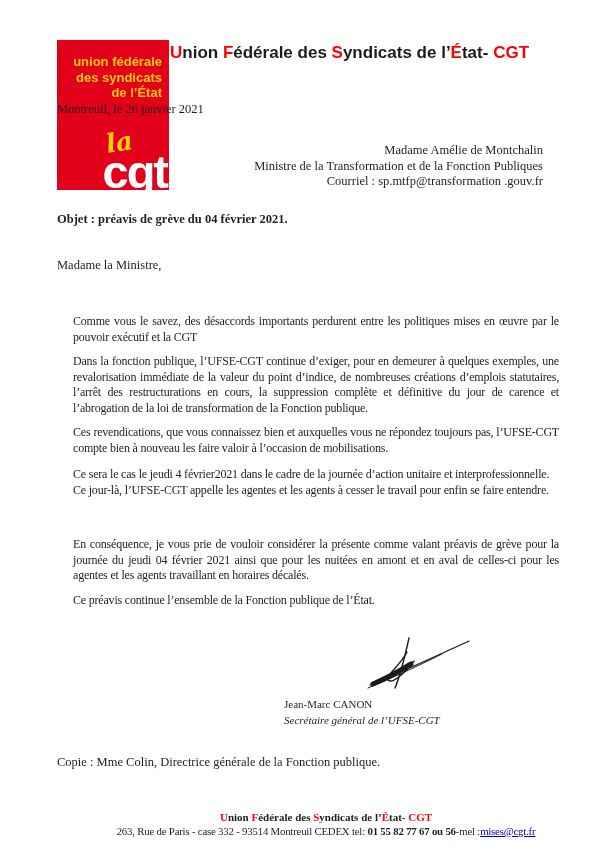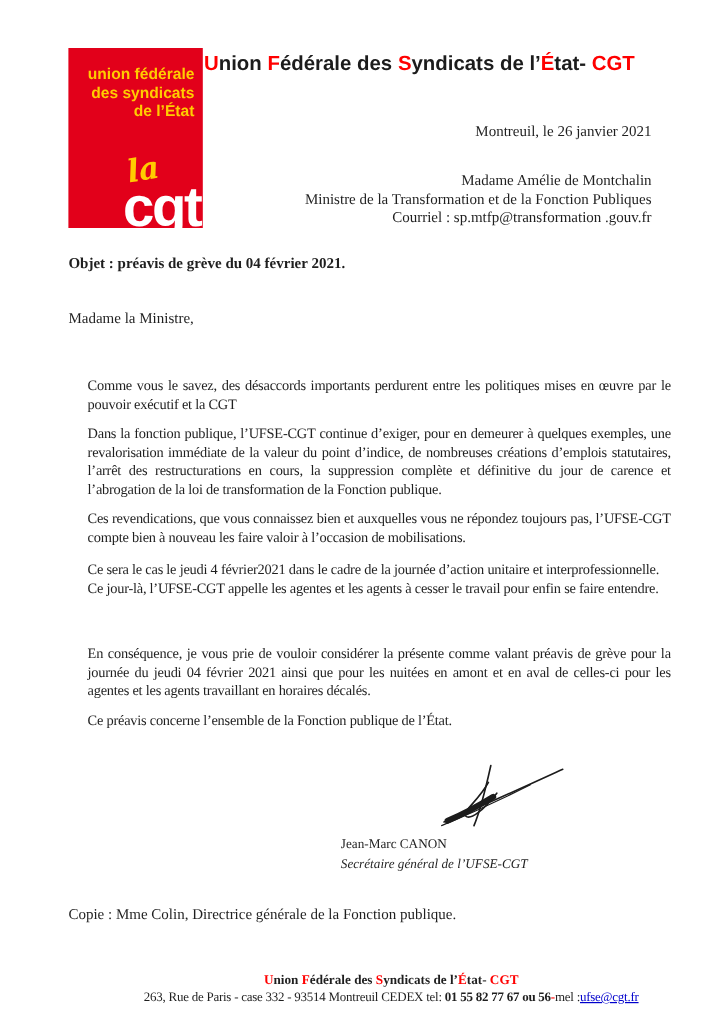--- a/index.html
+++ b/index.html
@@ -38,21 +38,21 @@
   
   .title{
     left:170px;top:43px;width:400px;
     font-family:"Liberation Sans",sans-serif;font-weight:bold;
     font-size:17px;color:#1c1c1c;
   }
   .red{color:var(--accent-red);}
   .bold{font-weight:bold;}
   .link{color:var(--link-blue);text-decoration:underline;cursor:pointer;}
 
-  .dateline{left:57px;top:102px;width:486px;text-align:right;font-size:12.5px;}
+  .dateline{left:57px;top:102px;width:486px;text-align:left;font-size:12.5px;}
   .recipient{left:57px;top:143px;width:486px;text-align:right;font-size:12.5px;line-height:15.5px;}
 
   .subject{left:57px;top:212px;width:486px;font-weight:bold;font-size:12.5px;}
   .salutation{left:57px;top:258px;width:486px;font-size:12.5px;}
 
   .body-text{
     left:57px;width:486px;margin:16px;
     font-size:12px;line-height:15.5px;letter-spacing:-0.2px;
     text-align:justify;white-space:pre-line;
   }
@@ -95,35 +95,35 @@
 
   <div class="abs subject">Objet : préavis de grève du 04 février 2021.</div>
   <div class="abs salutation">Madame la Ministre,</div>
 
   <p class="abs body-text" style="top:298px">Comme vous le savez, des désaccords importants perdurent entre les politiques mises en œuvre par le pouvoir exécutif et la CGT</p>
   <p class="abs body-text" style="top:338px">Dans la fonction publique, l’UFSE-CGT continue d’exiger, pour en demeurer à quelques exemples, une revalorisation immédiate de la valeur du point d’indice, de nombreuses créations d’emplois statutaires, l’arrêt des restructurations en cours, la suppression complète et définitive du jour de carence et l’abrogation de la loi de transformation de la Fonction publique.</p>
   <p class="abs body-text" style="top:409px">Ces revendications, que vous connaissez bien et auxquelles vous ne répondez toujours pas, l’UFSE-CGT compte bien à nouveau les faire valoir à l’occasion de mobilisations.</p>
   <p class="abs body-text" style="top:451px">Ce sera le cas le jeudi 4 février2021 dans le cadre de la journée d’action unitaire et interprofessionnelle.
 Ce jour-là, l’UFSE-CGT appelle les agentes et les agents à cesser le travail pour enfin se faire entendre.</p>
   <p class="abs body-text" style="top:521px">En conséquence, je vous prie de vouloir considérer la présente comme valant préavis de grève pour la journée du jeudi 04 février 2021 ainsi que pour les nuitées en amont et en aval de celles-ci pour les agentes et les agents travaillant en horaires décalés.</p>
-  <p class="abs body-text" style="top:577px">Ce préavis concerne l’ensemble de la Fonction publique de l’État.</p>
+  <p class="abs body-text" style="top:577px">Ce préavis continue l’ensemble de la Fonction publique de l’État.</p>
 
   <svg class="abs signature" width="115" height="78" viewBox="0 0 115 78" aria-hidden="true">
     <path d="M8 55 C 35 44, 72 27, 107 11" stroke-width="1.3"></path>
     <path d="M6 58 C 30 48, 56 36, 80 24" stroke-width="1"></path>
     <path d="M11 54 C 23 49, 36 42, 49 34" stroke-width="5"></path>
     <path d="M52 31 C 41 45, 30 54, 26 50 C 23 46, 37 37, 45 22" stroke-width="1.4"></path>
     <path d="M47 8 C 43 26, 38 46, 33 58" stroke-width="1.4"></path>
   </svg>
 
   <div class="abs closing">
     <div>Jean-Marc CANON</div>
     <div class="role">Secrétaire général de l’UFSE-CGT</div>
   </div>
 
   <div class="abs copyline">Copie : Mme Colin, Directrice générale de la Fonction publique.</div>
 
   <div class="abs footer">
     <div class="f1"><span class="red">U</span><span>nion </span><span class="red">F</span><span>édérale des </span><span class="red">S</span><span>yndicats de l’</span><span class="red">É</span><span>tat- </span><span class="red">CGT</span></div>
-    <div class="f2"><span>263, Rue de Paris - case 332 - 93514 Montreuil CEDEX tel: </span><span class="bold">01 55 82 77 67 ou 56</span><span class="red bold">-</span><span>mel :</span><span class="link">ufse@cgt.fr</span></div>
+    <div class="f2"><span>263, Rue de Paris - case 332 - 93514 Montreuil CEDEX tel: </span><span class="bold">01 55 82 77 67 ou 56</span><span class="red bold">-</span><span>mel :</span><span class="link">mises@cgt.fr</span></div>
   </div>
 
 </div>
 
 </body></html>

